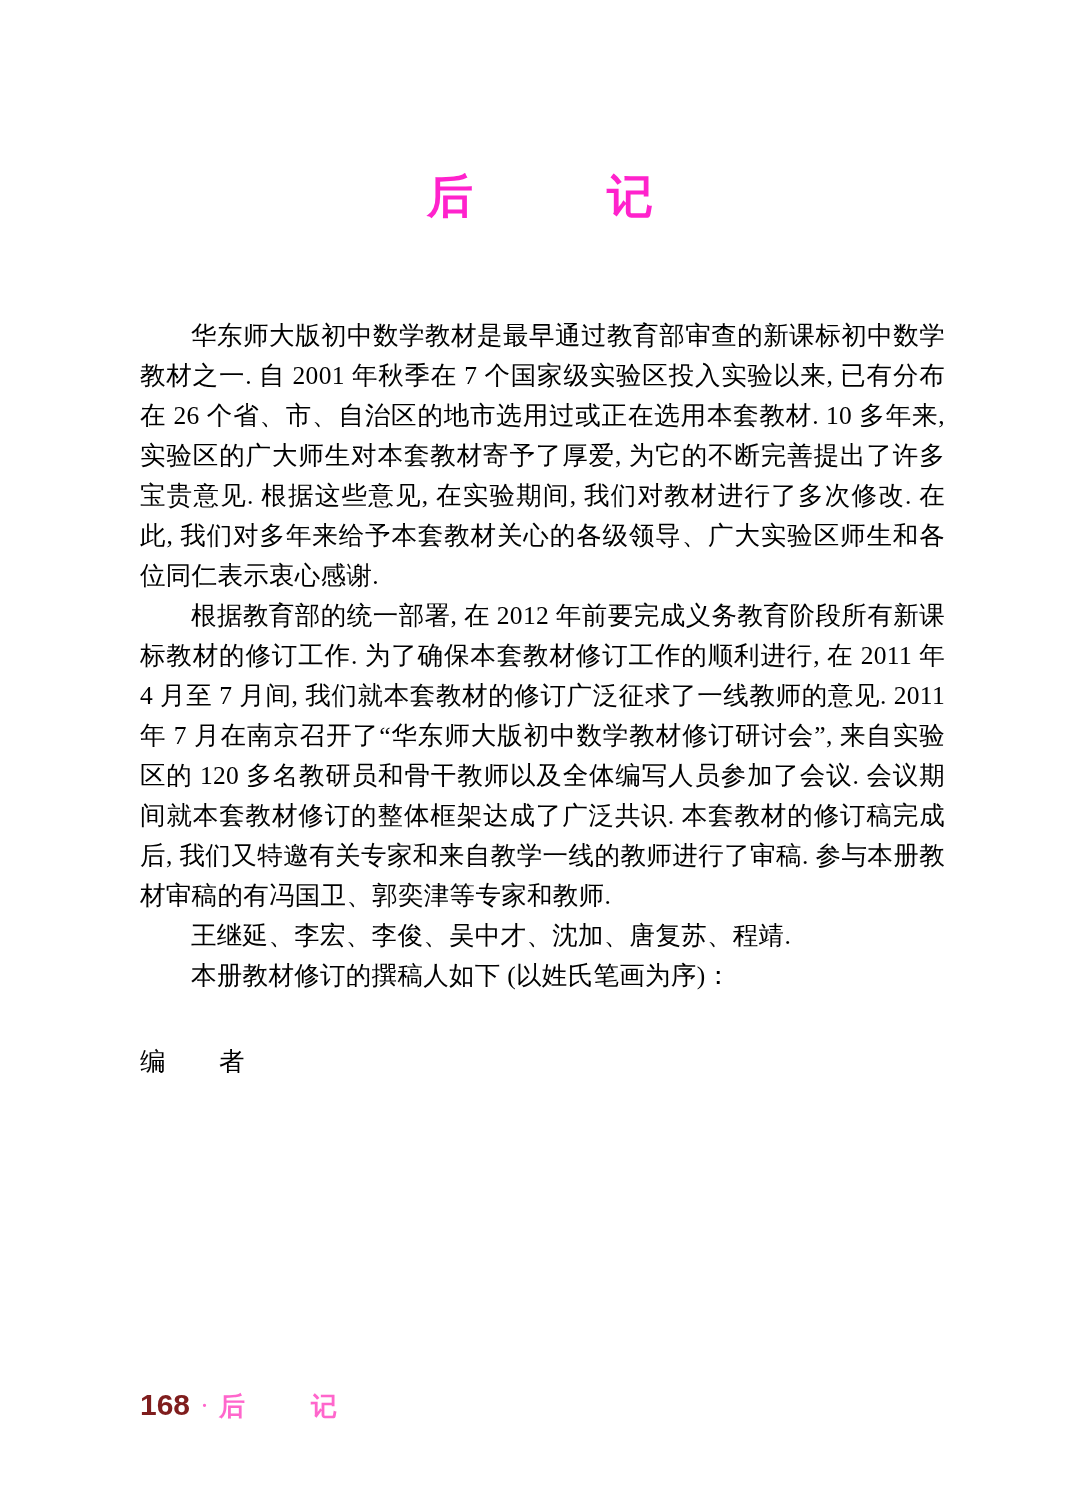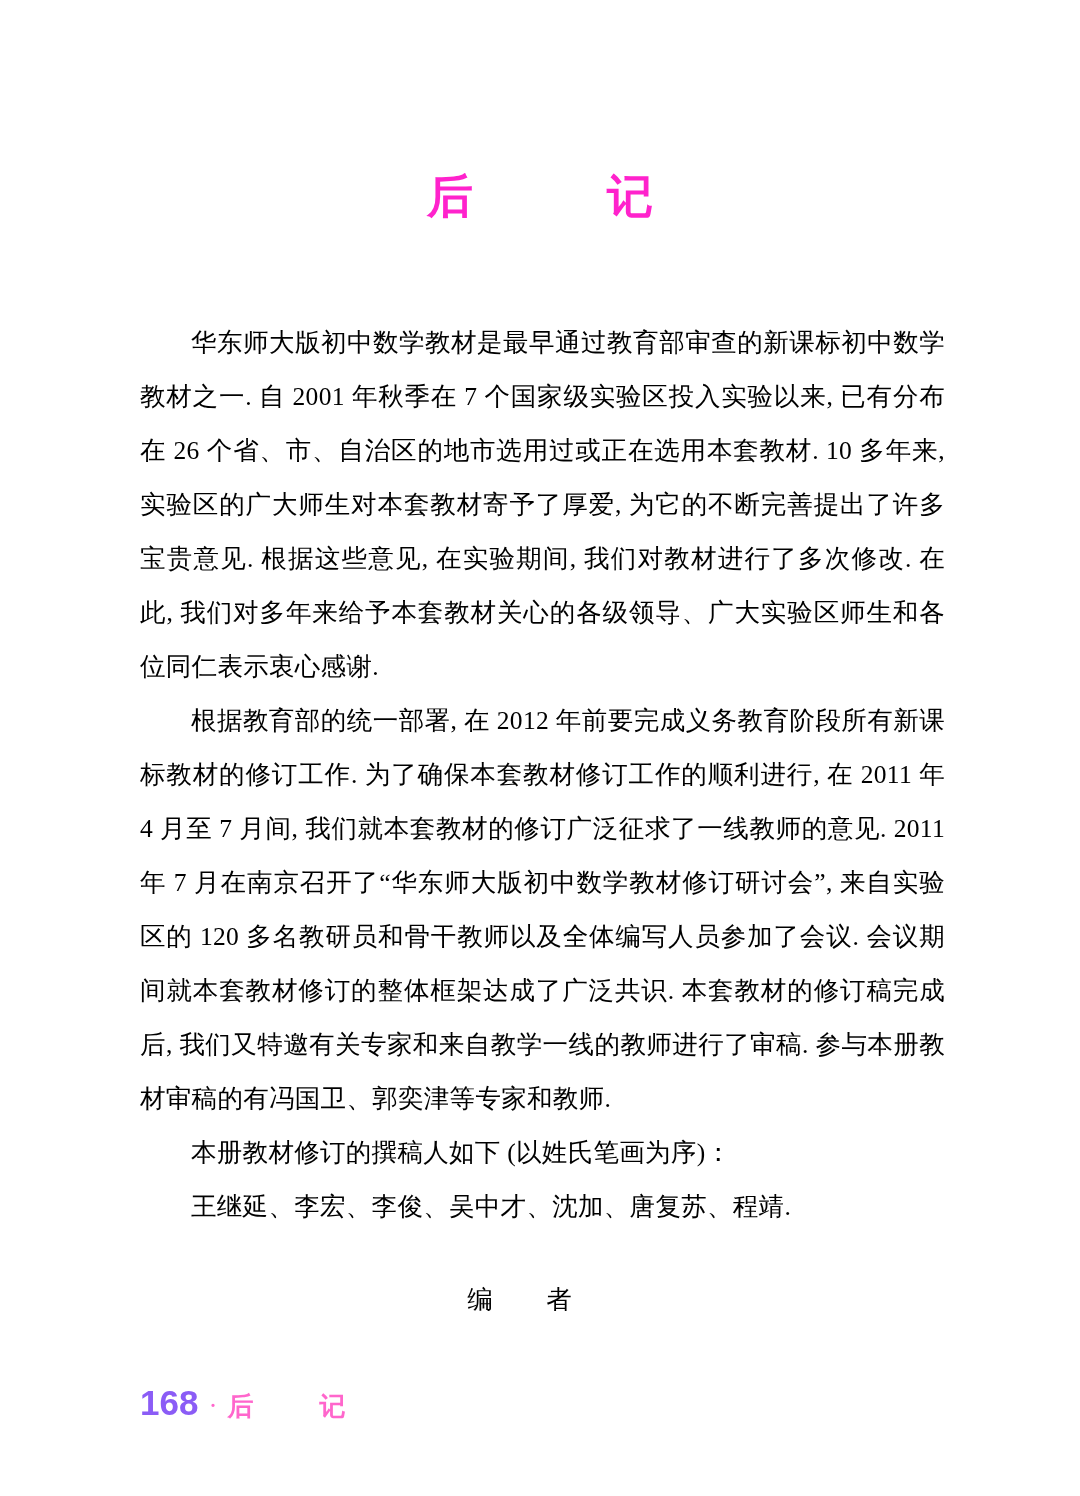--- a/index.html
+++ b/index.html
@@ -36,45 +36,45 @@
     font-family: "Liberation Sans", "DejaVu Sans", sans-serif;
   }
   .body-text {
     position: absolute;
     top: 300px;
     left: 140px;
     width: 805px;
   }
   .para {
     font-size: 25.5px;
-    line-height: 54px;
+    line-height: 40px;
     text-align: justify;
     text-justify: inter-ideograph;
     text-indent: 51px;
     margin: 0 0 0 0;
     letter-spacing: 0.3px;
   }
   .signature {
     margin-top: 48px;
-    text-align: center;
+    text-align: left;
     font-size: 25.5px;
     letter-spacing: 14px;
     padding-right: 32px;
   }
   .footer {
     position: absolute;
     left: 140px;
     bottom: 88px;
     display: flex;
     align-items: baseline;
   }
   .folio-num {
-    font-size: 35px;
+    font-size: 30px;
     font-weight: bold;
-    color: #8b5cf6;
+    color: #7f1d1d;
     font-family: "Liberation Sans", "DejaVu Sans", sans-serif;
   }
   .folio-dot {
     font-size: 27px;
     color: #ff66cc;
     margin: 0 10px;
   }
   .folio-label {
     font-size: 26px;
     font-weight: bold;
@@ -86,22 +86,22 @@
 </head>
 <body>
 
 <div class="page">
 
   <div class="title">后　记</div>
 
   <div class="body-text">
     <p class="para">华东师大版初中数学教材是最早通过教育部审查的新课标初中数学教材之一. 自 2001 年秋季在 7 个国家级实验区投入实验以来, 已有分布在 26 个省、市、自治区的地市选用过或正在选用本套教材. 10 多年来, 实验区的广大师生对本套教材寄予了厚爱, 为它的不断完善提出了许多宝贵意见. 根据这些意见, 在实验期间, 我们对教材进行了多次修改. 在此, 我们对多年来给予本套教材关心的各级领导、广大实验区师生和各位同仁表示衷心感谢.</p>
     <p class="para">根据教育部的统一部署, 在 2012 年前要完成义务教育阶段所有新课标教材的修订工作. 为了确保本套教材修订工作的顺利进行, 在 2011 年 4 月至 7 月间, 我们就本套教材的修订广泛征求了一线教师的意见. 2011 年 7 月在南京召开了“华东师大版初中数学教材修订研讨会”, 来自实验区的 120 多名教研员和骨干教师以及全体编写人员参加了会议. 会议期间就本套教材修订的整体框架达成了广泛共识. 本套教材的修订稿完成后, 我们又特邀有关专家和来自教学一线的教师进行了审稿. 参与本册教材审稿的有冯国卫、郭奕津等专家和教师.</p>
+    <p class="para">王继延、李宏、李俊、吴中才、沈加、唐复苏、程靖.</p>
     <p class="para">本册教材修订的撰稿人如下 (以姓氏笔画为序)：</p>
-    <p class="para">王继延、李宏、李俊、吴中才、沈加、唐复苏、程靖.</p>
     <div class="signature">编　者</div>
   </div>
 
   <div class="footer">
     <span class="folio-num">168</span>
     <span class="folio-dot">·</span>
     <span class="folio-label">后　记</span>
   </div>
 
 </div>

